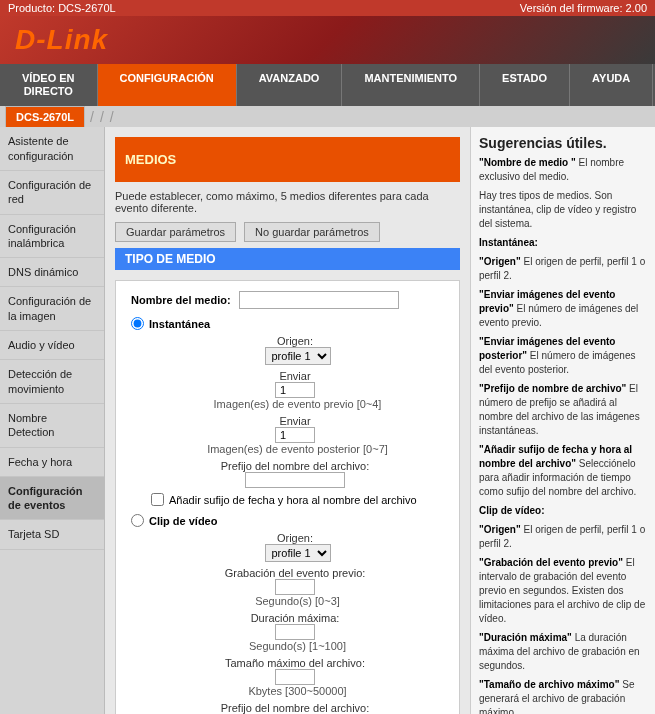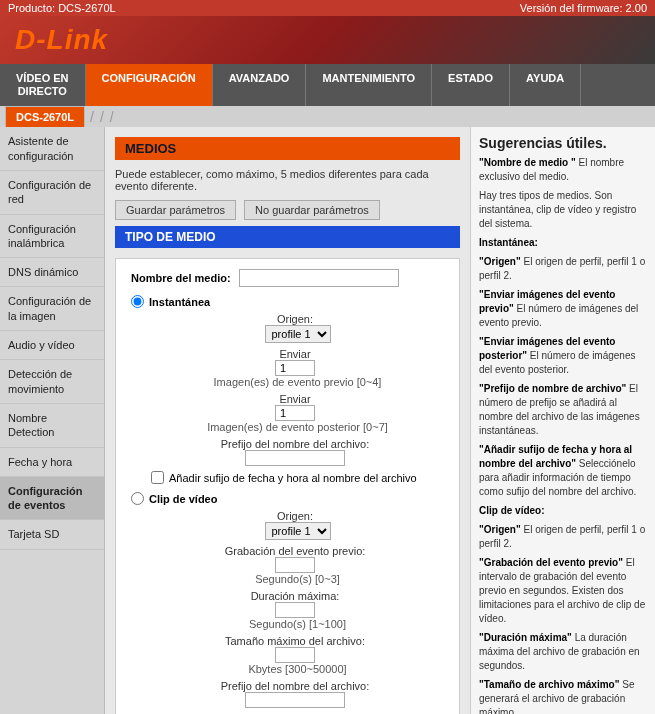--- a/index.html
+++ b/index.html
@@ -32,21 +32,21 @@
     .dlink-logo span { color: #ff6600; }
 
     
     .nav-tabs {
       background: #555;
       display: flex;
       align-items: stretch;
     }
     .nav-tab {
       color: white;
-      padding: 8px 16px;
+      padding: 8px 22px;
       font-size: 11px;
       font-weight: bold;
       cursor: pointer;
       text-align: center;
       text-transform: uppercase;
       border-right: 1px solid #777;
     }
     .nav-tab.active {
       background: #e85000;
       color: white;
@@ -78,24 +78,24 @@
 
     
     .content {
       flex: 1;
       padding: 10px;
       background: #e8e8e8;
     }
 
     .section-title {
       background: #e85000;
-      color: #0f172a;
+      color: #fef9c3;
       font-weight: bold;
       font-size: 13px;
-      padding: 4px 10px;
+      padding: 15px 10px;
       margin-bottom: 8px;
     }
 
     .content-desc {
       font-size: 11px;
       color: #333;
       margin-bottom: 8px;
     }
 
     .btn-row {
@@ -107,21 +107,21 @@
     .btn {
       background: #ddd;
       border: 1px solid #aaa;
       padding: 3px 10px;
       font-size: 11px;
       cursor: pointer;
       color: #333;
     }
 
     .subsection-title {
-      background: #1d4ed8;
+      background: #3b82f6;
       color: white;
       font-weight: bold;
       font-size: 12px;
       padding: 4px 10px;
       margin-bottom: 10px;
     }
 
     .form-content {
       background: white;
       border: 1px solid #ccc;

